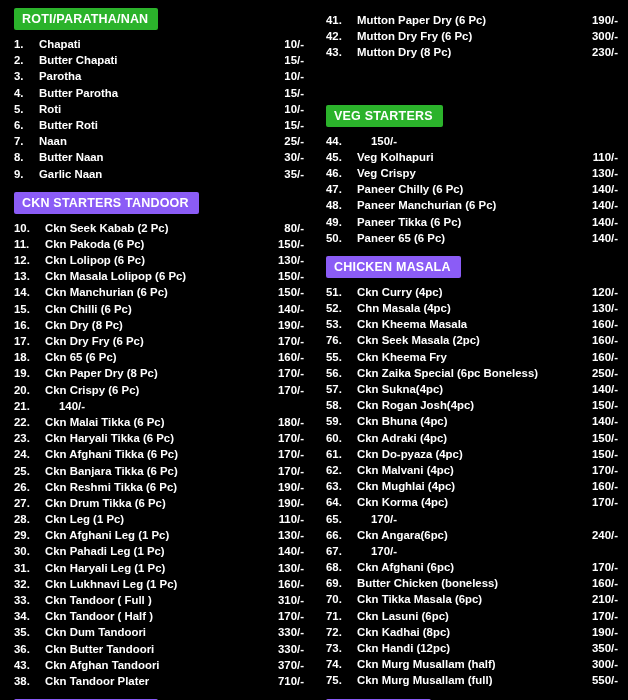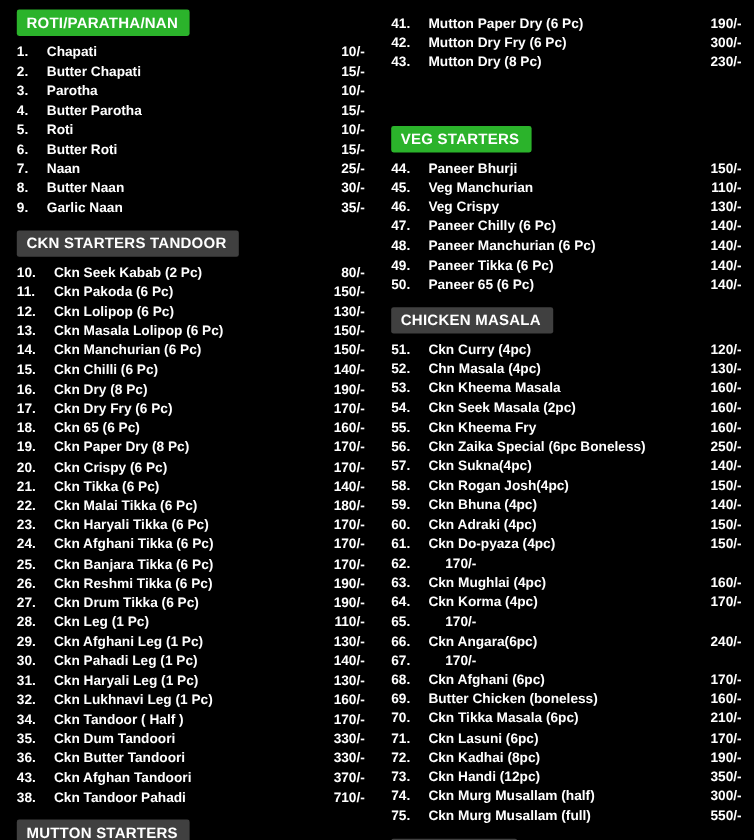--- a/index.html
+++ b/index.html
@@ -25,21 +25,21 @@
   .col {
     box-sizing: border-box;
     width: 314px;
     padding: 8px 10px 0 10px;
   }
   .col-left { padding-left: 14px; }
   .col-right { padding-left: 12px; }
 
   .section-header {
     display: inline-block;
-    background: #404040;
+    background: #8b5cf6;
     color: #ffffff;
     font-weight: bold;
     font-size: 12.5px;
     letter-spacing: 0.2px;
     padding: 4px 10px 4px 8px;
     margin: 10px 0 6px 0;
     border-radius: 2px;
   }
   .section-header.green {
     background: #2bb32b;
@@ -185,21 +185,20 @@
             <span class="name">Ckn Paper Dry (8 Pc)</span>
             <span class="price">170/-</span>
           </li>
           <li class="row">
             <span class="num wide">20.</span>
             <span class="name">Ckn Crispy (6 Pc)</span>
             <span class="price">170/-</span>
           </li>
           <li class="row">
             <span class="num wide">21.</span>
-            <span class="name">Ckn Tikka (6 Pc)</span>
             <span class="price">140/-</span>
           </li>
           <li class="row">
             <span class="num wide">22.</span>
             <span class="name">Ckn Malai Tikka (6 Pc)</span>
             <span class="price">180/-</span>
           </li>
           <li class="row">
             <span class="num wide">23.</span>
             <span class="name">Ckn Haryali Tikka (6 Pc)</span>
@@ -244,20 +243,25 @@
             <span class="num wide">31.</span>
             <span class="name">Ckn Haryali Leg (1 Pc)</span>
             <span class="price">130/-</span>
           </li>
           <li class="row">
             <span class="num wide">32.</span>
             <span class="name">Ckn Lukhnavi Leg (1 Pc)</span>
             <span class="price">160/-</span>
           </li>
           <li class="row">
+            <span class="num wide">33.</span>
+            <span class="name">Ckn Tandoor ( Full )</span>
+            <span class="price">310/-</span>
+          </li>
+          <li class="row">
             <span class="num wide">34.</span>
             <span class="name">Ckn Tandoor ( Half )</span>
             <span class="price">170/-</span>
           </li>
           <li class="row">
             <span class="num wide">35.</span>
             <span class="name">Ckn Dum Tandoori</span>
             <span class="price">330/-</span>
           </li>
           <li class="row">
@@ -265,21 +269,21 @@
             <span class="name">Ckn Butter Tandoori</span>
             <span class="price">330/-</span>
           </li>
           <li class="row">
             <span class="num wide">43.</span>
             <span class="name">Ckn Afghan Tandoori</span>
             <span class="price">370/-</span>
           </li>
           <li class="row">
             <span class="num wide">38.</span>
-            <span class="name">Ckn Tandoor Pahadi</span>
+            <span class="name">Ckn Tandoor Plater</span>
             <span class="price">710/-</span>
           </li>
         </ul></div>
       <div class="section"><div class="section-header">MUTTON STARTERS</div></div>
     </div>
   <div class="col col-right" id="right-col">
       <div class="section">
         <div class="spacer-sm"></div>
         <ul class="items">
           <li class="row">
@@ -295,26 +299,25 @@
           <li class="row">
             <span class="num wide">43.</span>
             <span class="name">Mutton Dry (8 Pc)</span>
             <span class="price">230/-</span>
           </li>
         </ul>
       </div>
       <div class="section"><div class="section-header green">VEG STARTERS</div><ul class="items">
           <li class="row">
             <span class="num wide">44.</span>
-            <span class="name">Paneer Bhurji</span>
             <span class="price">150/-</span>
           </li>
           <li class="row">
             <span class="num wide">45.</span>
-            <span class="name">Veg Manchurian</span>
+            <span class="name">Veg Kolhapuri</span>
             <span class="price">110/-</span>
           </li>
           <li class="row">
             <span class="num wide">46.</span>
             <span class="name">Veg Crispy</span>
             <span class="price">130/-</span>
           </li>
           <li class="row">
             <span class="num wide">47.</span>
             <span class="name">Paneer Chilly (6 Pc)</span>
@@ -346,21 +349,21 @@
             <span class="num wide">52.</span>
             <span class="name">Chn Masala (4pc)</span>
             <span class="price">130/-</span>
           </li>
           <li class="row">
             <span class="num wide">53.</span>
             <span class="name">Ckn Kheema Masala</span>
             <span class="price">160/-</span>
           </li>
           <li class="row">
-            <span class="num wide">54.</span>
+            <span class="num wide">76.</span>
             <span class="name">Ckn Seek Masala     (2pc)</span>
             <span class="price">160/-</span>
           </li>
           <li class="row">
             <span class="num wide">55.</span>
             <span class="name">Ckn Kheema Fry</span>
             <span class="price">160/-</span>
           </li>
           <li class="row">
             <span class="num wide">56.</span>
@@ -387,20 +390,21 @@
             <span class="name">Ckn Adraki (4pc)</span>
             <span class="price">150/-</span>
           </li>
           <li class="row">
             <span class="num wide">61.</span>
             <span class="name">Ckn Do-pyaza (4pc)</span>
             <span class="price">150/-</span>
           </li>
           <li class="row">
             <span class="num wide">62.</span>
+            <span class="name">Ckn Malvani (4pc)</span>
             <span class="price">170/-</span>
           </li>
           <li class="row">
             <span class="num wide">63.</span>
             <span class="name">Ckn Mughlai (4pc)</span>
             <span class="price">160/-</span>
           </li>
           <li class="row">
             <span class="num wide">64.</span>
             <span class="name">Ckn Korma (4pc)</span>

